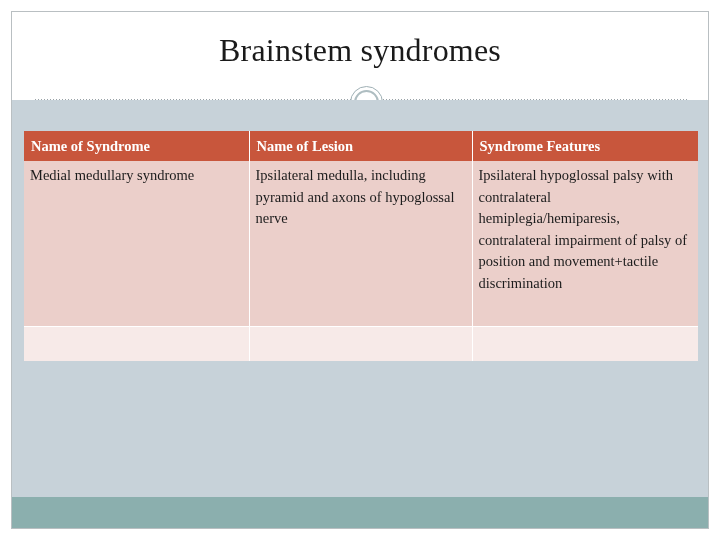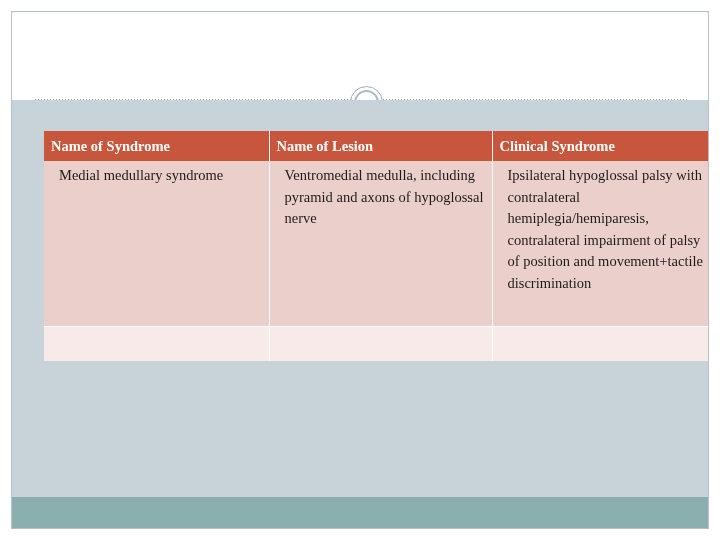--- a/index.html
+++ b/index.html
@@ -110,21 +110,20 @@
 
   
   .content-table {
     position: absolute;
     left: 12px;
     top: 31px;
     width: 674px;
     border-collapse: collapse;
     table-layout: fixed;
     font-family: "Liberation Serif", serif;
-    margin-left: 20px;
   }
   .content-table col.c1 { width: 225px; }
   .content-table col.c2 { width: 223px; }
   .content-table col.c3 { width: 226px; }
 
   .content-table thead th {
     background: #c8563c;
     color: #ffffff;
     font-size: 14.5px;
     font-weight: 700;
@@ -136,64 +135,67 @@
     line-height: 18px;
   }
   .content-table thead th:last-child { border-right: none; }
 
   .content-table tbody td {
     font-size: 14.5px;
     line-height: 21.5px;
     color: #1c1c1c;
     text-align: left;
     vertical-align: top;
-    padding: 4px 8px 4px 15px;
+    padding: 4px 8px 4px 6px;
     border-right: 1px solid #ffffff;
   }
   .content-table tbody td:last-child { border-right: none; }
 
   .content-table tbody tr.row-a td {
     background: #ebcfca;
     height: 157px;
   }
   .content-table tbody tr.row-b td {
     background: #f7eae8;
     height: 26px;
     border-top: 1px solid #ffffff;
   }
 </style>
 </head>
 <body>
 
 <div class="slide">
 
+  <div class="title-band">
+    <div class="slide-title">Brainstem syndromes</div>
+  </div>
 
   <div class="title-rule"></div>
   <div class="title-ring-outer"></div>
   <div class="title-ring-inner"></div>
 
   <div class="body-band">
 
     <table class="content-table">
       <colgroup>
         <col class="c1">
           <col class="c2">
           <col class="c3">
       </colgroup>
       <thead>
         <tr>
           <th>Name of Syndrome</th>
           <th>Name of Lesion</th>
-          <th>Clinical Syndrome</th>
+          <th>Syndrome Features</th>
         </tr>
       </thead>
       <tbody>
         <tr class="row-a">
           <td>Medial medullary syndrome</td>
-          <td>Ventromedial medulla, including pyramid and axons of hypoglossal nerve</td>
+          <td>Ipsilateral medulla, including pyramid and axons of hypoglossal nerve</td>
           <td>Ipsilateral hypoglossal palsy with contralateral hemiplegia/hemiparesis, contralateral impairment of palsy of position and movement+tactile discrimination</td>
         </tr>
         <tr class="row-b">
           <td></td>
           <td></td>
           <td></td>
         </tr>
       </tbody>
     </table>
 

